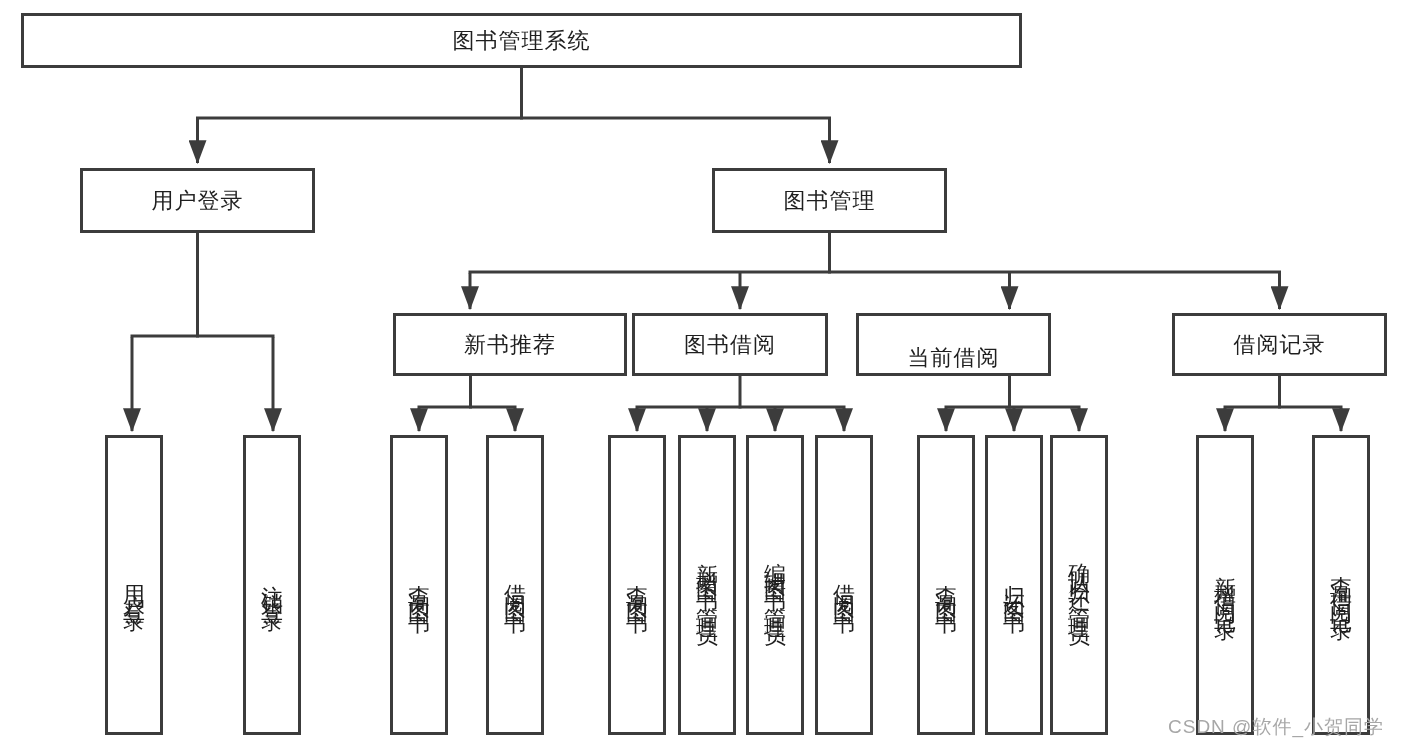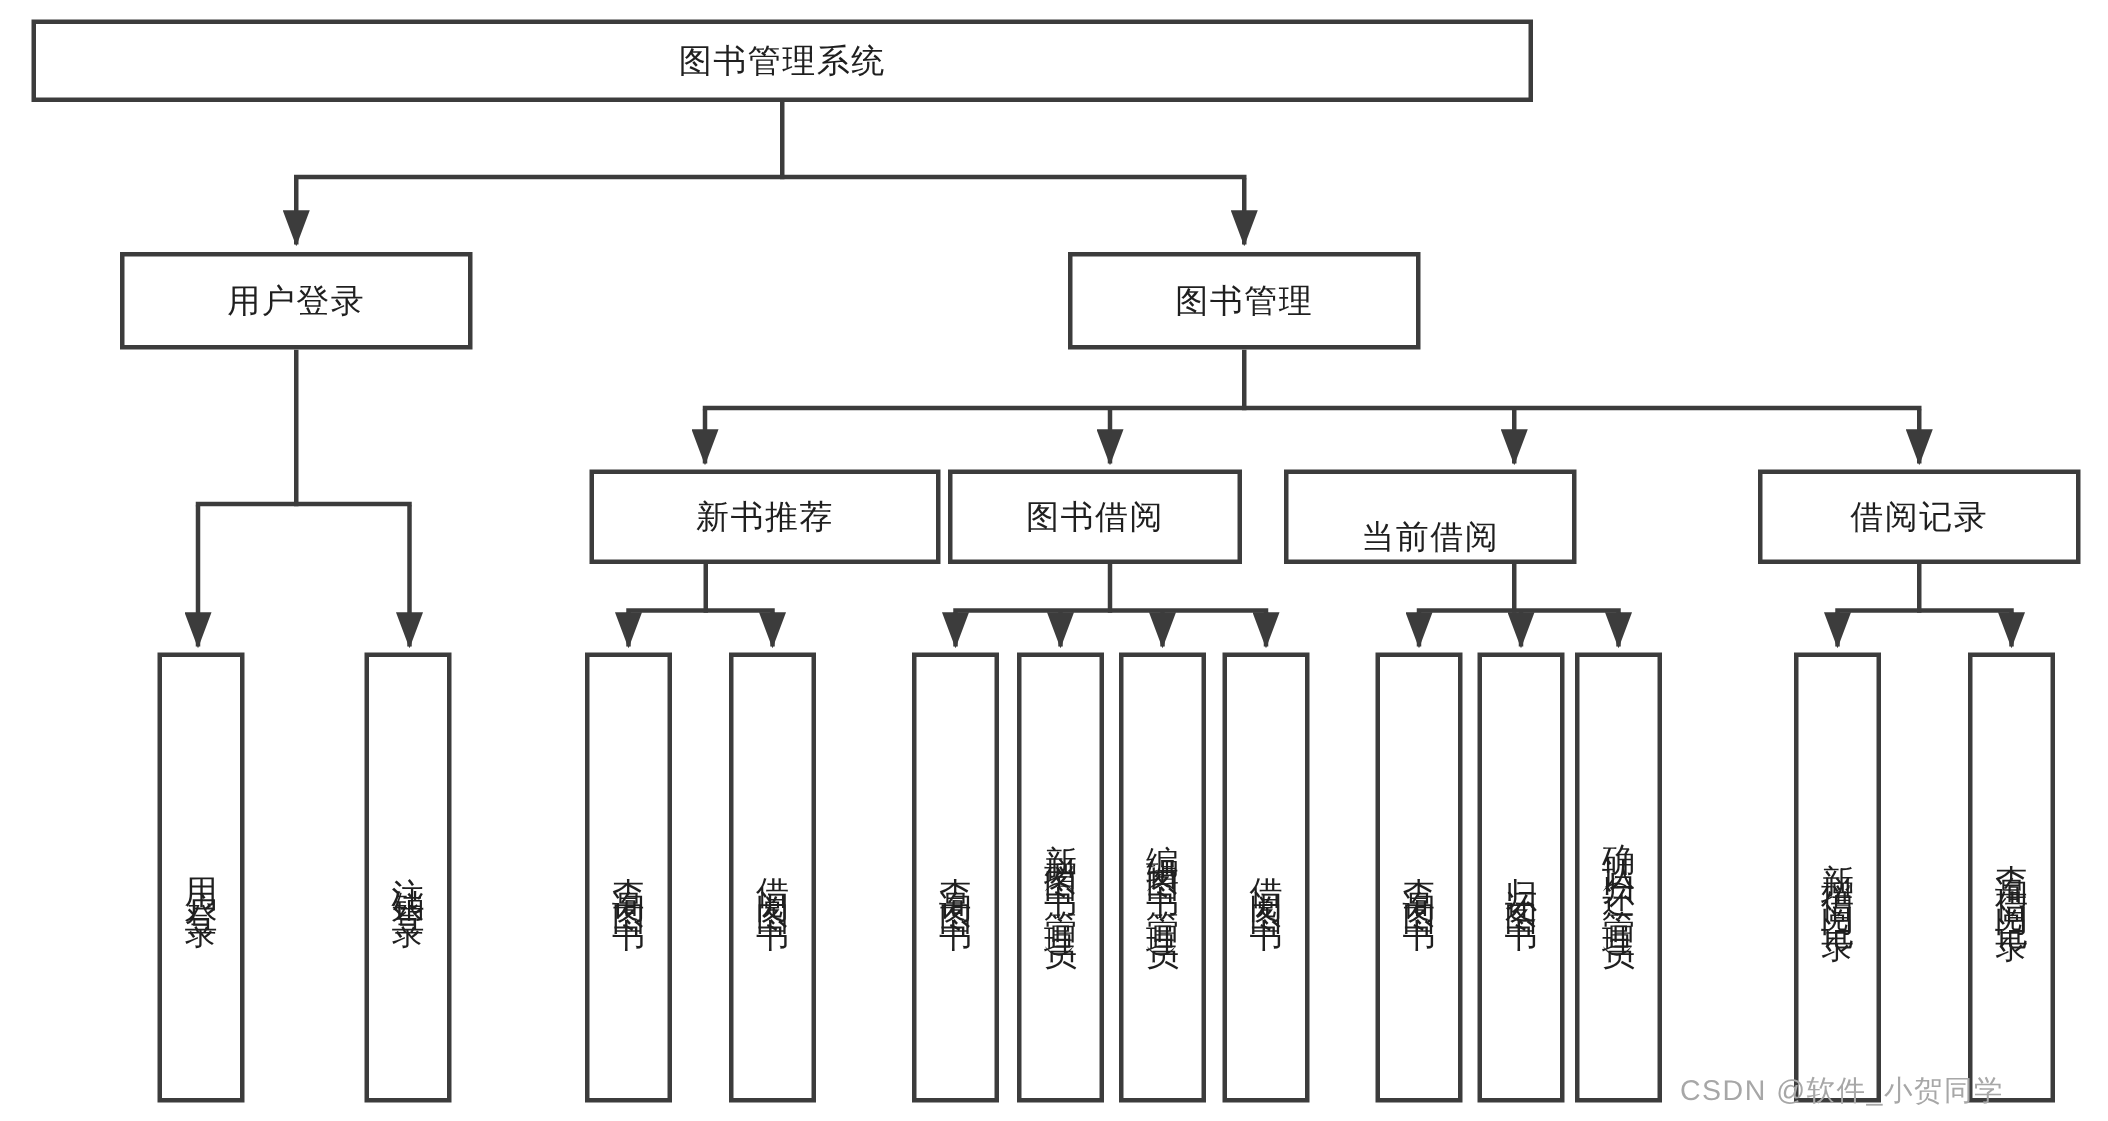--- a/index.html
+++ b/index.html
@@ -139,15 +139,15 @@
     <span class="vtext">确认归还（管理员）</span>
   </div>
 
   <div class="node" style="left:1196px;top:435px;width:58px;height:300px;">
     <span class="vtext">新增借阅记录</span>
   </div>
   <div class="node" style="left:1312px;top:435px;width:58px;height:300px;">
     <span class="vtext">查询借阅记录</span>
   </div>
 
-  <div class="watermark" style="left:1120px;top:714px;">CSDN @软件_小贺同学</div>
+  <div class="watermark" style="left:1168px;top:714px;">CSDN @软件_小贺同学</div>
 
 </div>
 
 </body></html>

